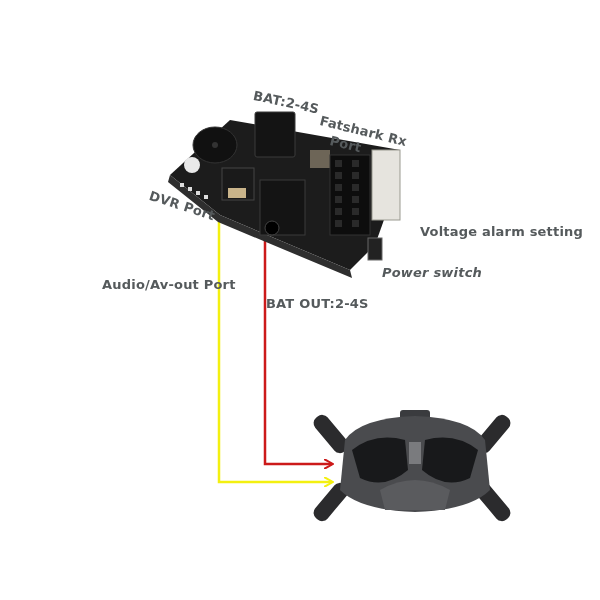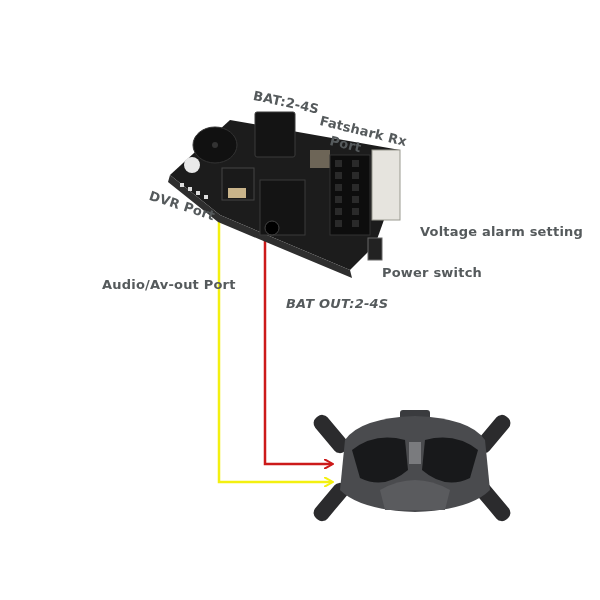--- a/index.html
+++ b/index.html
@@ -81,15 +81,15 @@
     <rect x="409" y="442" width="12" height="22" fill="#7a7b7e"></rect>
     <path d="M380,490 Q415,470 450,490 L445,510 L385,510 Z" fill="#5a5b5e"></path>
   </g>
 </svg>
 
 <div class="label rot" style="left:255px; top:88px; transform:rotate(12deg);">BAT:2-4S</div>
 <div class="label rot" style="left:322px; top:113px; transform:rotate(14deg);">Fatshark Rx</div>
 <div class="label rot" style="left:332px; top:133px; transform:rotate(14deg);">Port</div>
 <div class="label rot" style="left:152px; top:188px; transform:rotate(18deg);">DVR Port</div>
 <div class="label" style="left:401px; top:224px;margin-left:19px;">Voltage alarm setting</div>
-<div class="label" style="left:382px; top:265px;">Power switch</div>
+<div class="label" style="left:382px; top:265px;font-style:italic;">Power switch</div>
 <div class="label" style="left:102px; top:277px;">Audio/Av-out Port</div>
-<div class="label" style="left:286px; top:296px;font-style:italic;">BAT OUT:2-4S</div>
+<div class="label" style="left:266px; top:296px;">BAT OUT:2-4S</div>
 
 </body></html>

